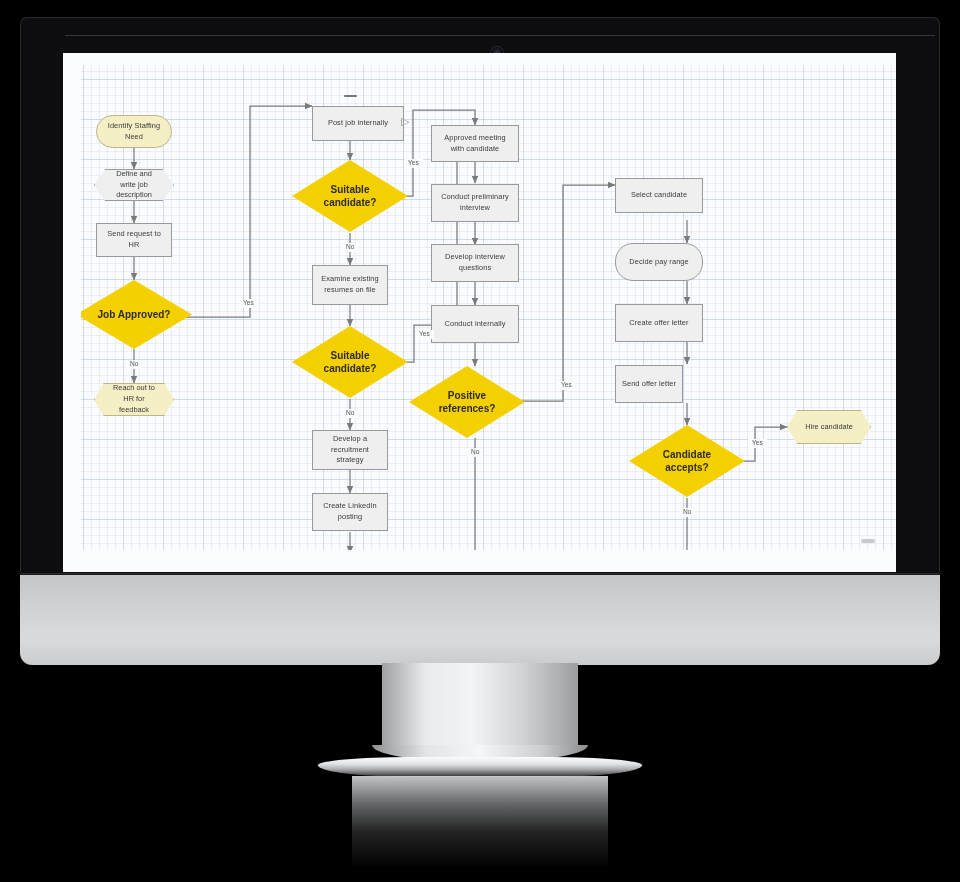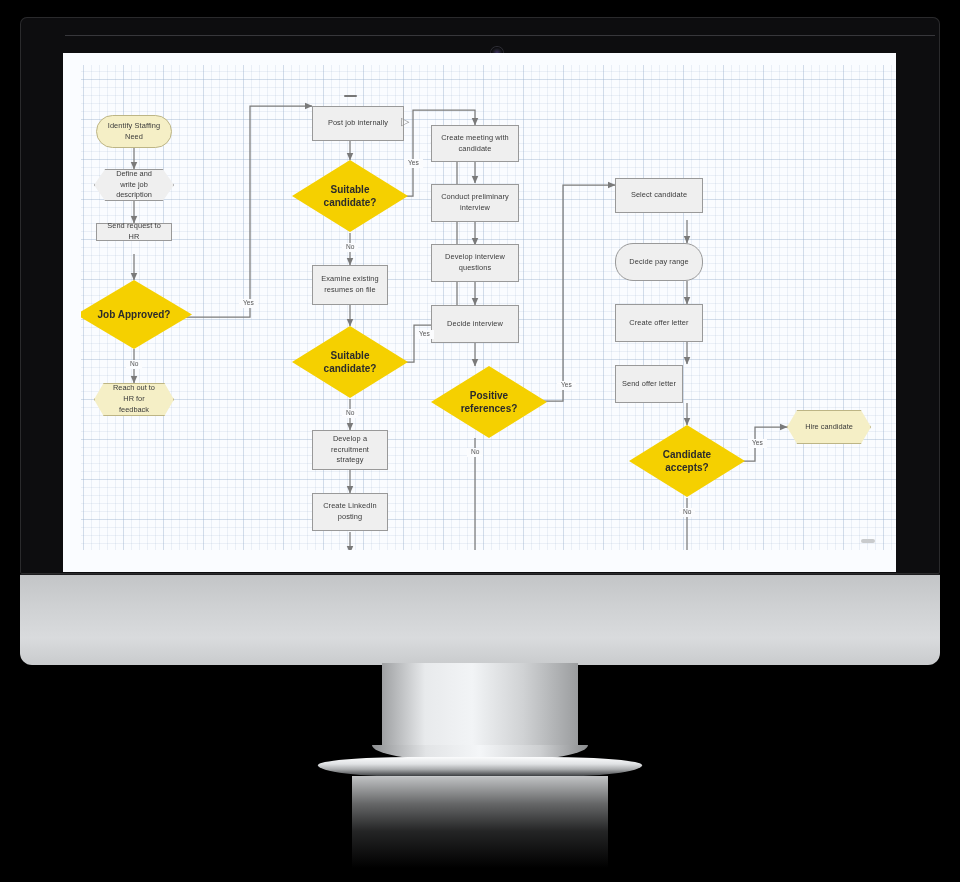--- a/index.html
+++ b/index.html
@@ -142,21 +142,21 @@
         <div class="node term" style="left:33px;top:62px;width:76px;height:33px;">
           <span>Identify Staffing Need</span>
         </div>
 
         <div class="hexwrap" style="left:31px;top:116px;width:80px;height:32px;">
           <div class="hex hex-plain">
               <span>Define and write job description</span>
             </div>
         </div>
 
-        <div class="node proc" style="left:33px;top:170px;width:76px;height:18px;">
+        <div class="node proc" style="left:33px;top:170px;width:76px;height:34px;">
           <span>Send request to HR</span>
         </div>
 
         <div class="dia" style="left:13px;top:227px;width:116px;height:69px;">
           <span>Job Approved?</span>
         </div>
 
         <div class="hexwrap" style="left:31px;top:330px;width:80px;height:33px;">
           <div class="hex hex-term">
               <span>Reach out to HR for feedback</span>
@@ -191,36 +191,36 @@
           <span>Create LinkedIn posting</span>
         </div>
 
         <div class="node proc" style="left:249px;top:500px;width:76px;height:38px;">
           <span></span>
         </div>
 
         <div class="junction" style="left:387px;top:257px;"></div>
 
         <div class="node proc" style="left:368px;top:72px;width:88px;height:37px;">
-          <span>Create meeting with candidate</span>
+          <span>Approved meeting with candidate</span>
         </div>
 
         <div class="node proc" style="left:368px;top:131px;width:88px;height:38px;">
           <span>Conduct preliminary interview</span>
         </div>
 
         <div class="node proc" style="left:368px;top:191px;width:88px;height:38px;">
           <span>Develop interview questions</span>
         </div>
 
         <div class="node proc" style="left:368px;top:252px;width:88px;height:38px;">
-          <span>Decide interview</span>
-        </div>
-
-        <div class="dia" style="left:368px;top:313px;width:116px;height:72px;justify-content:center;">
+          <span>Conduct internally</span>
+        </div>
+
+        <div class="dia" style="left:346px;top:313px;width:116px;height:72px;justify-content:center;">
           <span>Positive references?</span>
         </div>
 
         <div class="node proc" style="left:552px;top:115px;width:88px;height:35px;margin-top:10px;">
           <span>Select candidate</span>
         </div>
 
         <div class="node proc" style="left:552px;top:190px;width:88px;height:38px;border-radius:18px;">
           <span>Decide pay range</span>
         </div>

